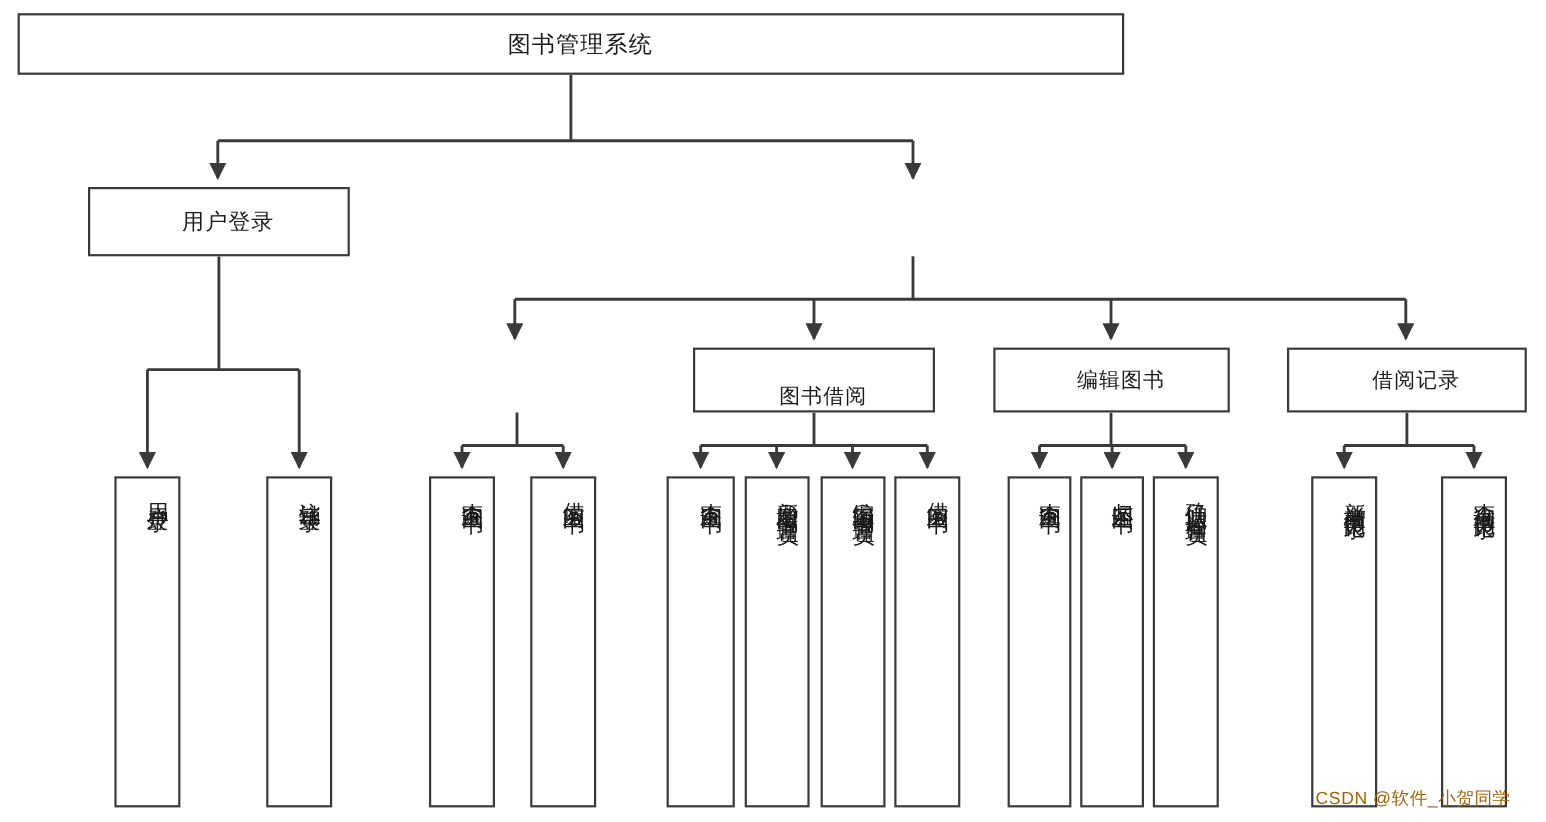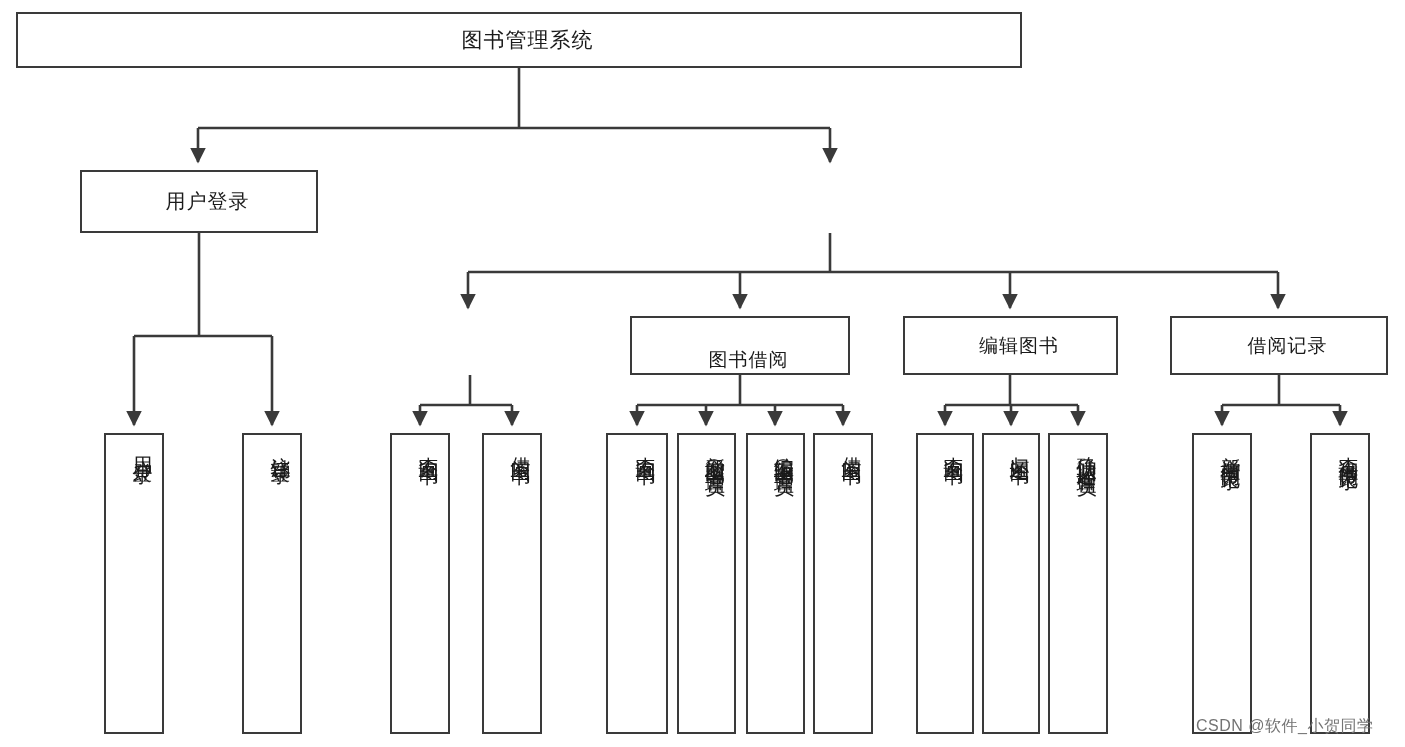--- a/index.html
+++ b/index.html
@@ -38,21 +38,21 @@
   .node.leaf .lbl{
     writing-mode:vertical-rl;
     text-orientation:upright;
     white-space:nowrap;
   }
 
   #watermark{
     position:absolute;
     left:1196px;top:716px;
     font-size:16px;
-    color:#737373;
+    color:#a16207;
     white-space:nowrap;
     letter-spacing:0.5px;
   }
 </style>
 </head>
 <body>
 
 <div id="canvas">
 
   <svg id="svg-layer" viewBox="0 0 1405 747" width="1405" height="747" xmlns="http://www.w3.org/2000/svg">

